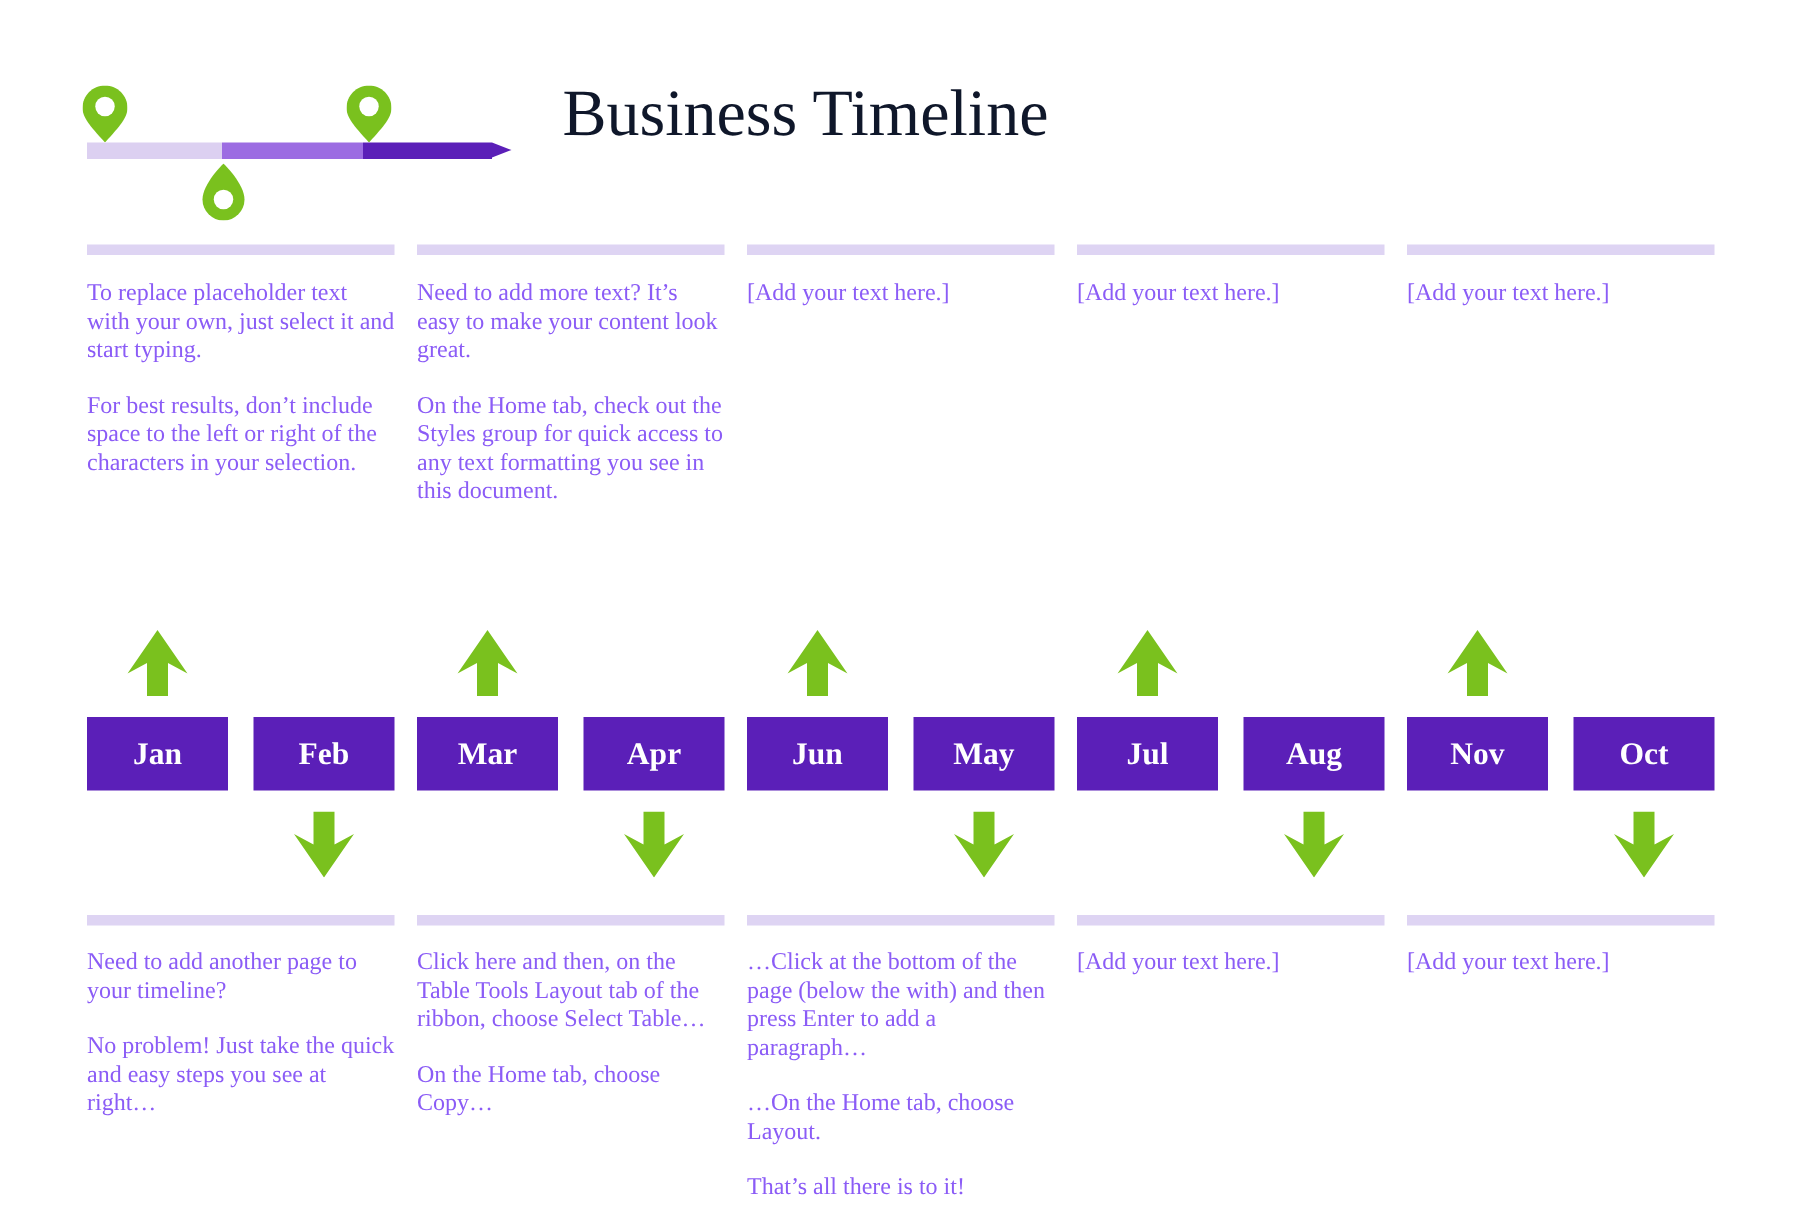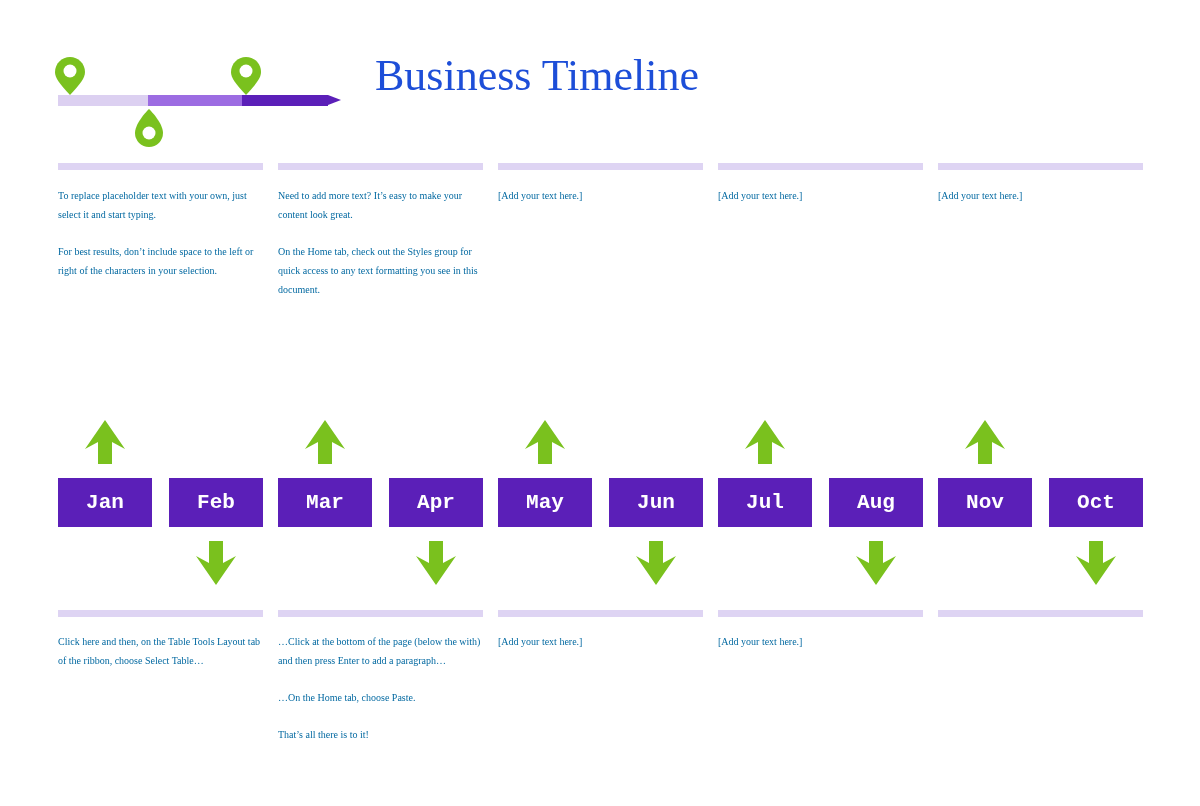--- a/index.html
+++ b/index.html
@@ -30,21 +30,21 @@
   .pin-2 { left: 231px; top: 57px; }
   .pin-drop { left: 134px; top: 109px; }
 
   
   .title {
     position: absolute;
     left: 375px; top: 54px;
     font-family: "Liberation Serif", serif;
     font-size: 44px;
     line-height: 1.0;
-    color: #1d4ed8;
+    color: #0f172a;
     white-space: nowrap;
   }
 
   
   .row {
     position: absolute;
     left: 58px;
     width: 1085px;
     display: flex;
     gap: 15px;
@@ -55,40 +55,40 @@
   .divider-row-bottom { top: 610px; }
   .divider {
     height: 7px;
     background: #DED4F3;
   }
 
   .text-row-top    { top: 186px; }
   .text-row-bottom { top: 632px; }
   .text-col p {
     font-family: "Liberation Serif", serif;
-    font-size: 10px;
+    font-size: 16px;
     line-height: 19px;
-    color: #0369a1;
+    color: #8b5cf6;
     margin: 0 0 18px 0;
   }
   .text-col p:last-child { margin-bottom: 0; }
 
   
   .timeline-row { top: 478px; height: 49px; }
   .month-group {
     position: relative;
     display: flex;
     justify-content: space-between;
     height: 49px;
   }
   .month-cell {
     width: 94px; height: 49px;
     background: #5B1FB8;
     color: #ffffff;
-    font-family: Liberation Mono, monospace;
+    font-family: Liberation Serif, serif;
     font-weight: bold;
     font-size: 21px;
     display: flex;
     align-items: center;
     justify-content: center;
   }
   .arrow { position: absolute; width: 42px; height: 44px; }
   .arrow-up   { top: -58px; left: 26px; }
   .arrow-down { top: 63px;  left: 137px; }
 </style>
@@ -167,22 +167,22 @@
       <div class="month-cell">Apr</div>
       <svg class="arrow arrow-down" viewBox="0 0 42 44">
         <polygon points="14,0 28,0 28,22 41,15 21,44 1,15 14,22" fill="#7AC11E"></polygon>
       </svg>
     </div>
 
     <div class="col month-group">
       <svg class="arrow arrow-up" viewBox="0 0 42 44">
         <polygon points="14,44 28,44 28,22 41,29 21,0 1,29 14,22" fill="#7AC11E"></polygon>
       </svg>
+      <div class="month-cell">Jun</div>
       <div class="month-cell">May</div>
-      <div class="month-cell">Jun</div>
       <svg class="arrow arrow-down" viewBox="0 0 42 44">
         <polygon points="14,0 28,0 28,22 41,15 21,44 1,15 14,22" fill="#7AC11E"></polygon>
       </svg>
     </div>
 
     <div class="col month-group">
       <svg class="arrow arrow-up" viewBox="0 0 42 44">
         <polygon points="14,44 28,44 28,22 41,29 21,0 1,29 14,22" fill="#7AC11E"></polygon>
       </svg>
       <div class="month-cell">Jul</div>
@@ -208,25 +208,30 @@
   <div class="row divider-row-bottom">
     <div class="col divider"></div>
     <div class="col divider"></div>
     <div class="col divider"></div>
     <div class="col divider"></div>
     <div class="col divider"></div>
   </div>
 
   <div class="row text-row-bottom">
     <div class="col text-col">
+      <p>Need to add another page to your timeline?</p>
+      <p>No problem! Just take the quick and easy steps you see at right…</p>
+    </div>
+    <div class="col text-col">
       <p>Click here and then, on the Table Tools Layout tab of the ribbon, choose Select Table…</p>
+      <p>On the Home tab, choose Copy…</p>
     </div>
     <div class="col text-col">
       <p>…Click at the bottom of the page (below the with) and then press Enter to add a paragraph…</p>
-      <p>…On the Home tab, choose Paste.</p>
+      <p>…On the Home tab, choose Layout.</p>
       <p>That’s all there is to it!</p>
     </div>
     <div class="col text-col">
       <p>[Add your text here.]</p>
     </div>
     <div class="col text-col">
       <p>[Add your text here.]</p>
     </div>
   </div>
 

